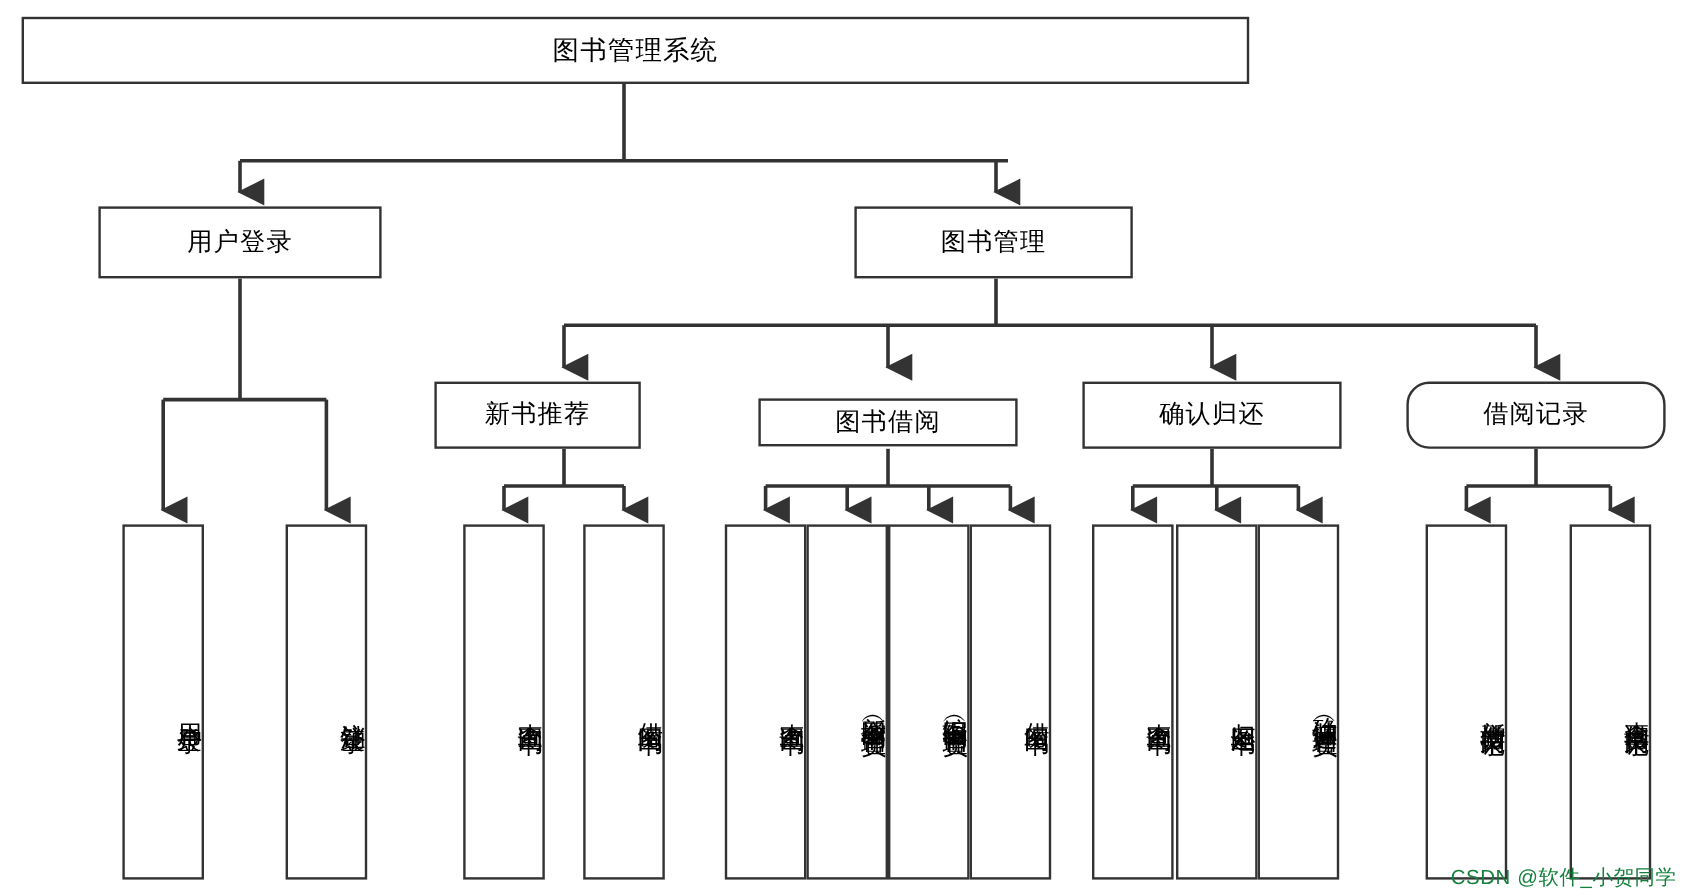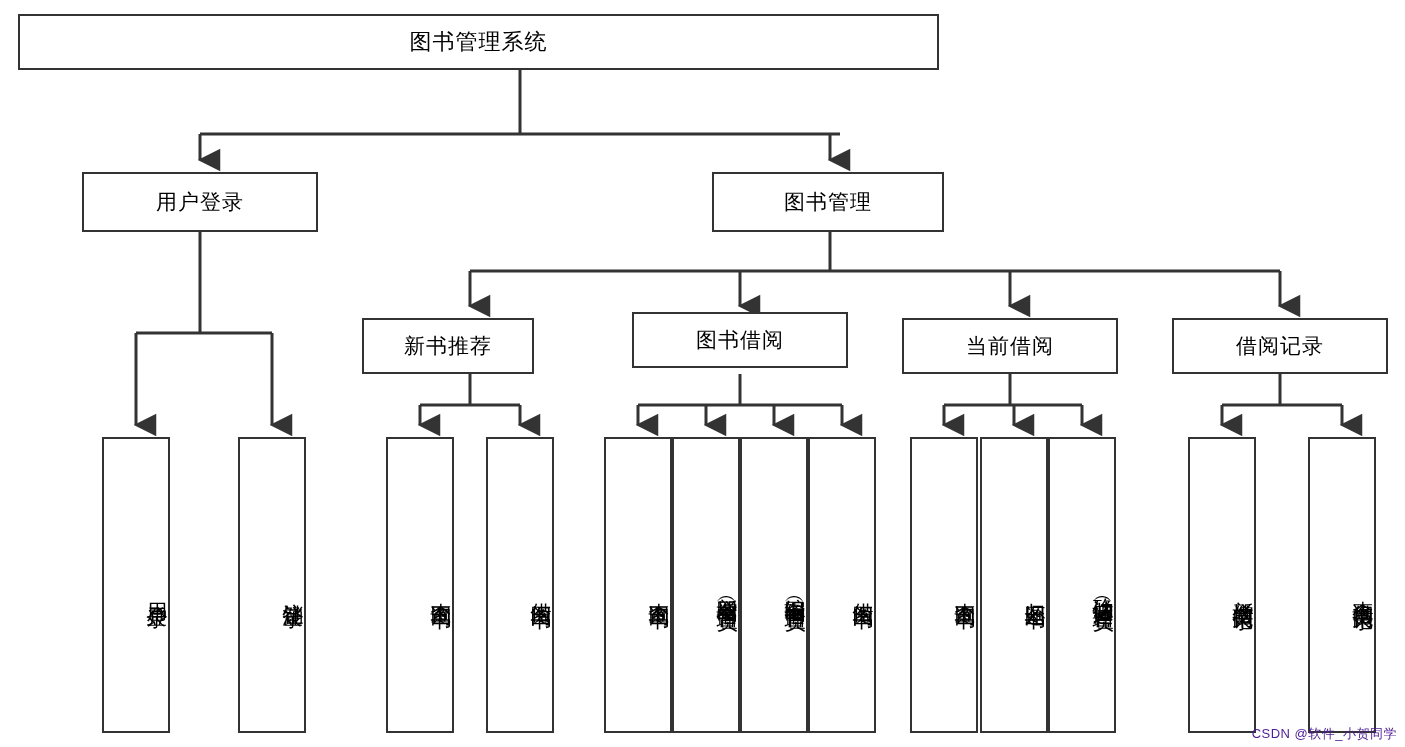--- a/index.html
+++ b/index.html
@@ -50,22 +50,22 @@
   .node.vert .vlabel{
     writing-mode:vertical-rl;
     text-orientation:upright;
     display:block;
     white-space:nowrap;
   }
   .watermark{
     position:absolute;
     right:8px;
     bottom:4px;
-    font-size:13px;
-    color:#4c1d95;
+    font-size:17px;
+    color:#15803d;
     letter-spacing:0.5px;
     z-index:5;
     white-space:nowrap;
   }
 </style>
 </head>
 <body>
 
 <div id="canvas">
 
@@ -112,43 +112,43 @@
       <path d="M 1014 405 L 1014 425" marker-end="url(#arrow)"></path>
       <path d="M 1082 405 L 1082 425" marker-end="url(#arrow)"></path>
 
       <path d="M 1280 374 L 1280 405"></path>
       <path d="M 1222 405 L 1342 405"></path>
       <path d="M 1222 405 L 1222 425" marker-end="url(#arrow)"></path>
       <path d="M 1342 405 L 1342 425" marker-end="url(#arrow)"></path>
     </g>
   </svg>
 
-  <div class="node horiz root" id="n-root" style="left: 18px; top: 14px; width: 921px; height: 56px;">
+  <div class="node horiz root" id="n-root" style="left: 18px; top: 14px; width: 1023px; height: 56px;">
       <span>图书管理系统</span>
     </div>
 
   <div id="level2-layer">
       <div class="node horiz" style="left: 82px; top: 172px; width: 236px; height: 60px;">
         <span class="">用户登录</span>
       </div>
       <div class="node horiz" style="left: 712px; top: 172px; width: 232px; height: 60px;">
         <span class="">图书管理</span>
       </div>
     </div>
   <div id="level3-layer">
       <div class="node horiz" style="left: 362px; top: 318px; width: 172px; height: 56px;">
         <span class="">新书推荐</span>
       </div>
-      <div class="node horiz" style="left: 632px; top: 312px; width: 216px; height: 56px;">
+      <div class="node horiz" style="left: 632px; top: 332px; width: 216px; height: 40px;">
         <span class="">图书借阅</span>
       </div>
       <div class="node horiz" style="left: 902px; top: 318px; width: 216px; height: 56px;">
-        <span class="">当前借阅</span>
+        <span class="">确认归还</span>
       </div>
-      <div class="node horiz" style="left: 1172px; top: 318px; width: 216px; height: 56px;">
+      <div class="node horiz" style="left: 1172px; top: 318px; width: 216px; height: 56px; border-radius: 19px;">
         <span class="">借阅记录</span>
       </div>
     </div>
   <div id="leaf-layer">
       <div class="node vert" style="left: 102px; top: 437px; width: 68px; height: 296px;">
         <span class="vlabel">用户登录</span>
       </div>
       <div class="node vert" style="left: 238px; top: 437px; width: 68px; height: 296px;">
         <span class="vlabel">注销登录</span>
       </div>

